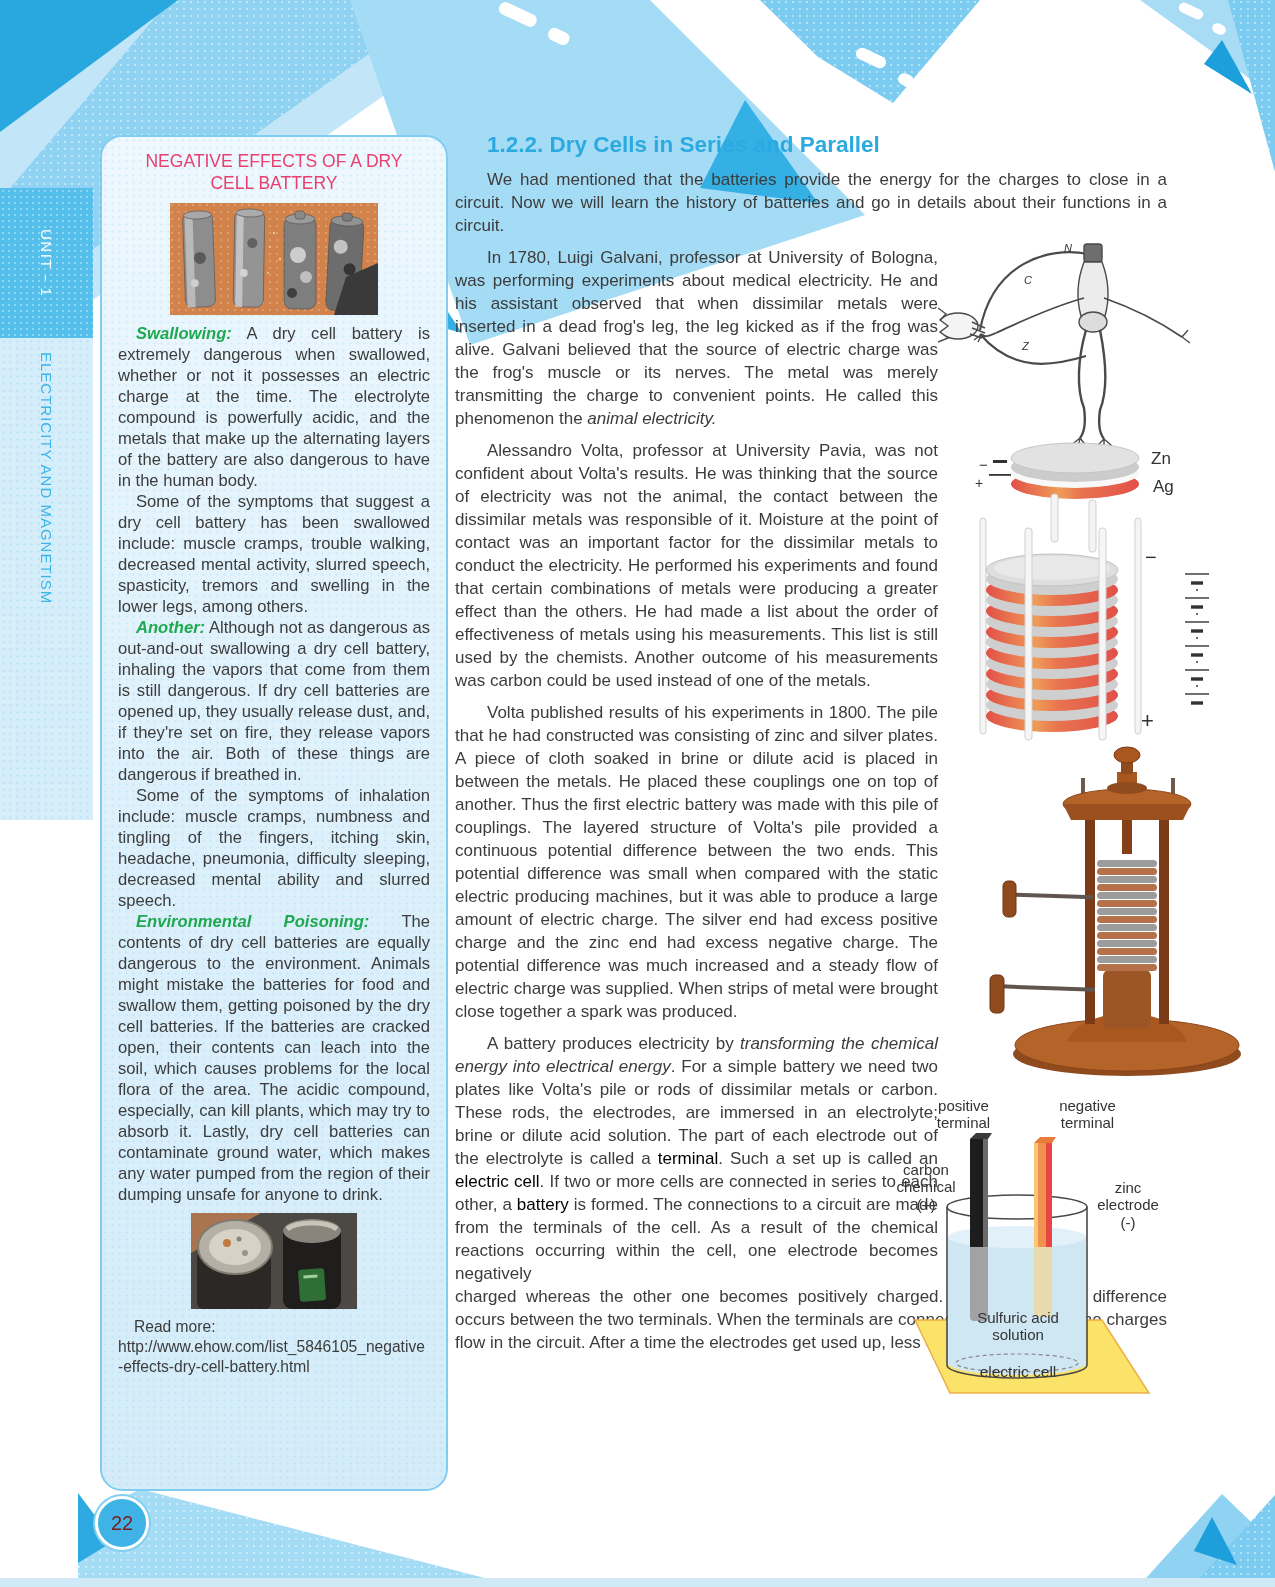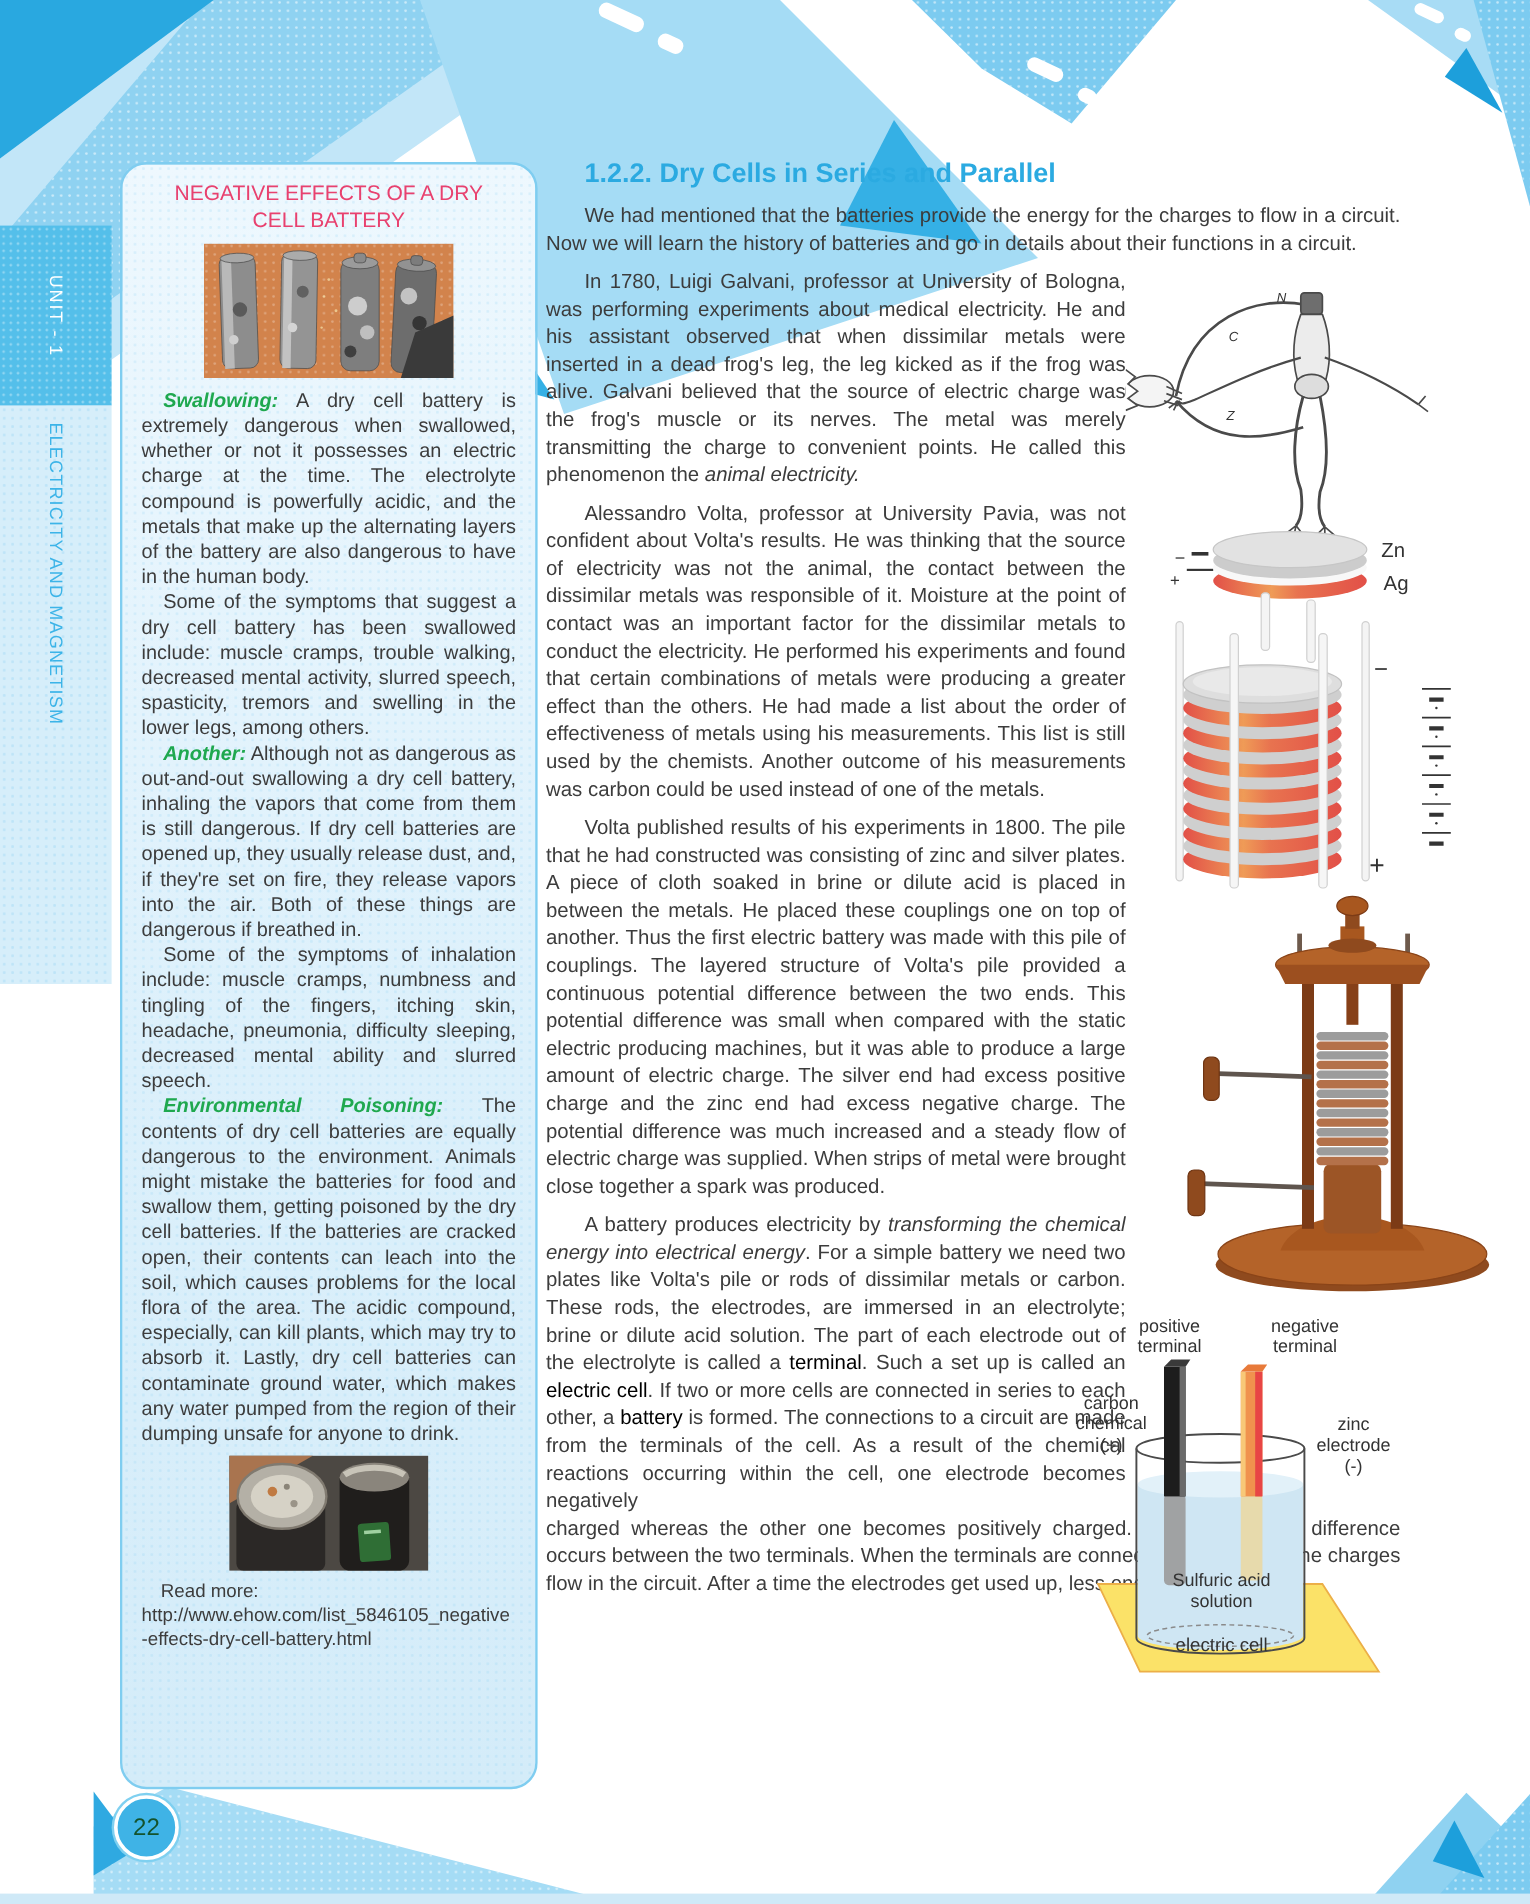--- a/index.html
+++ b/index.html
@@ -46,21 +46,21 @@
   .red{color:#000000;}
   .it{font-style:italic;}
   
   .fig{position:absolute;}
   .fig-label{position:absolute;font-size:15px;line-height:1.15;color:#333;text-align:center;}
   .fig-label span{display:block;}
   
   .pagenum{
     position:absolute;left:95px;top:1496px;width:54px;height:54px;border-radius:50%;
     background:#3fb3e6;border:3px solid #fff;box-shadow:0 0 0 2px #7fd0f0;box-sizing:border-box;
-    display:flex;align-items:center;justify-content:center;color:#14532d;font-size:20px;
+    display:flex;align-items:center;justify-content:center;color:#7f1d1d;font-size:20px;
   }
 </style>
 </head>
 <body>
 
 <div id="page">
 
   <svg class="deco" style="left:0;top:0;" width="1275" height="470" viewBox="0 0 1275 470">
     <defs>
       <pattern id="dots" width="7" height="7" patternUnits="userSpaceOnUse">
@@ -184,21 +184,21 @@
       <path d="M 96,16 A 29 12 0 0 1 146,16" fill="none" stroke="#c8c4b8" stroke-width="5"></path>
       <rect x="108" y="56" width="26" height="32" rx="3" fill="#2f6e35" transform="rotate(-4 121 72)"></rect>
       <rect x="113" y="62" width="14" height="3" fill="#9fd0a0" transform="rotate(-4 121 72)"></rect>
     </svg>
 
     <div class="readmore">Read more: http://www.ehow.com/list_5846105_negative-effects-dry-cell-battery.html</div>
   </div>
 
   <div class="main">
     <h1>1.2.2. Dry Cells in Series and Parallel</h1>
-    <p class="pw">We had mentioned that the batteries provide the energy for the charges to flow in a circuit. Now we will learn the history of batteries and go in details about their functions in a circuit.</p>
+    <p class="pw">We had mentioned that the batteries provide the energy for the charges to close in a circuit. Now we will learn the history of batteries and go in details about their functions in a circuit.</p>
     <p class="pn"><span>In 1780, Luigi Galvani, professor at University of Bologna, was performing experiments about medical electricity. He and his assistant observed that when dissimilar metals were inserted in a dead frog's leg, the leg kicked as if the frog was alive. Galvani believed that the source of electric charge was the frog's muscle or its nerves. The metal was merely transmitting the charge to convenient points. He called this phenomenon the </span><span class="it">animal electricity.</span></p>
     <p class="pn">Alessandro Volta, professor at University Pavia, was not confident about Volta's results. He was thinking that the source of electricity was not the animal, the contact between the dissimilar metals was responsible of it. Moisture at the point of contact was an important factor for the dissimilar metals to conduct the electricity. He performed his experiments and found that certain combinations of metals were producing a greater effect than the others. He had made a list about the order of effectiveness of metals using his measurements. This list is still used by the chemists. Another outcome of his measurements was carbon could be used instead of one of the metals.</p>
     <p class="pn">Volta published results of his experiments in 1800. The pile that he had constructed was consisting of zinc and silver plates. A piece of cloth soaked in brine or dilute acid is placed in between the metals. He placed these couplings one on top of another. Thus the first electric battery was made with this pile of couplings. The layered structure of Volta's pile provided a continuous potential difference between the two ends. This potential difference was small when compared with the static electric producing machines, but it was able to produce a large amount of electric charge. The silver end had excess positive charge and the zinc end had excess negative charge. The potential difference was much increased and a steady flow of electric charge was supplied. When strips of metal were brought close together a spark was produced.</p>
     <p class="pn" style="margin-bottom:0;"><span>A battery produces electricity by </span><span class="it">transforming the chemical energy into electrical energy</span><span>. For a simple battery we need two plates like Volta's pile or rods of dissimilar metals or carbon. These rods, the electrodes, are immersed in an electrolyte; brine or dilute acid solution. The part of each electrode out of the electrolyte is called a </span><span class="red">terminal</span><span>. Such a set up is called an </span><span class="red">electric  cell</span><span>. If two or more cells are connected in series to each other, a </span><span class="red">battery</span><span> is formed. The connections to a circuit are made from the terminals of the cell. As a result of the chemical reactions occurring within the cell, one electrode becomes negatively</span></p>
     <p class="pw cont">charged whereas the other one becomes positively charged. Thus a potential difference occurs between the two terminals. When the terminals are connected to the wires, the charges flow in the circuit. After a time the electrodes get used up, less energy is provided</p>
   </div>
 
   <svg class="fig" style="left:938px;top:238px;" width="255" height="210" viewBox="0 0 255 210">
     <g stroke="#4a4a4a" fill="none" stroke-width="2.2">
       <path d="M 42,92 C 55,25 110,8 150,16"></path>
@@ -349,21 +349,21 @@
       <rect x="98" y="54" width="18" height="108" fill="#1d1d1d"></rect>
       <rect x="111" y="54" width="5" height="108" fill="#6a6a6a"></rect>
       <polygon points="98,54 104,48 120,48 116,54" fill="#3a3a3a"></polygon>
 
       <rect x="162" y="160" width="18" height="72" rx="4" fill="#e8d9a8" opacity="0.95"></rect>
       <rect x="162" y="58" width="18" height="104" fill="#f0924e"></rect>
       <rect x="174" y="58" width="6" height="104" fill="#e84545"></rect>
       <rect x="162" y="58" width="4" height="104" fill="#f8c878"></rect>
       <polygon points="162,58 168,52 184,52 180,58" fill="#e87a3a"></polygon>
     </svg>
-    <div class="fig-label" style="left:55px;top:12px;width:95px;">positive terminal</div>
+    <div class="fig-label" style="left:44px;top:12px;width:95px;">positive terminal</div>
     <div class="fig-label" style="left:168px;top:12px;width:95px;">negative terminal</div>
     <div class="fig-label" style="left:12px;top:76px;width:84px;">
       <span>carbon chemical</span>
       <span>(+)</span>
     </div>
     <div class="fig-label" style="left:210px;top:94px;width:92px;">
       <span>zinc electrode</span>
       <span>(-)</span>
     </div>
     <div class="fig-label" style="left:92px;top:224px;width:108px;">Sulfuric acid solution</div>

